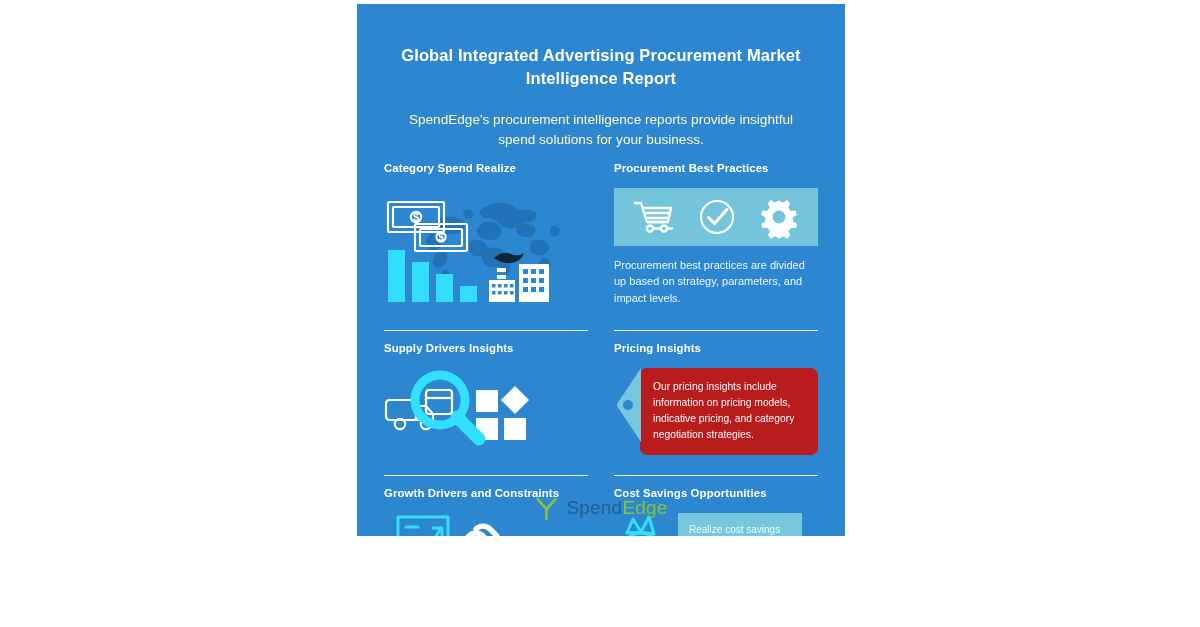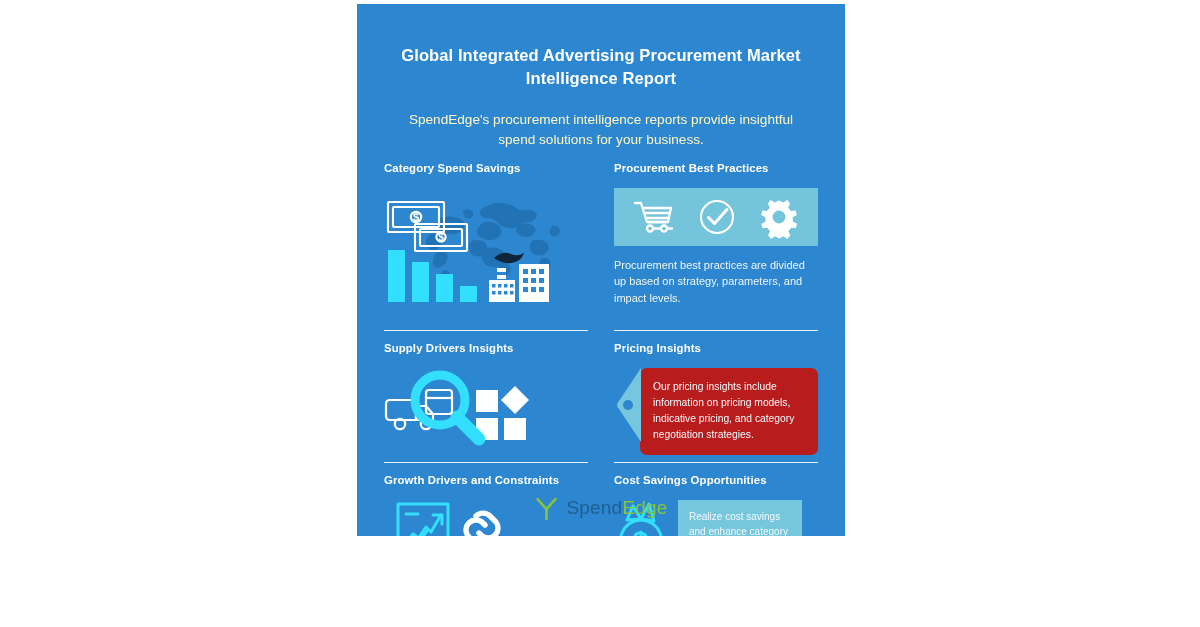--- a/index.html
+++ b/index.html
@@ -38,21 +38,21 @@
   .cell{width:50%;box-sizing:border-box;}
   .cell.left{padding-right:13px;}
   .cell.right{padding-left:13px;}
 
   .sec-title{
     color:#ffffff;font-size:11.4px;font-weight:bold;
     margin:0 0 12px 0;line-height:1.2;letter-spacing:.1px;
   }
   .r1 .cell{height:168px;}
   .r2 .cell{height:132px;}
-  .r3 .cell{height:108px;}
+  .r3 .cell{height:108px;margin-top:13px;}
 
   .divider{
     height:0;border-top:1.6px solid #eaf3fb;
     margin:0 0 11px 0;width:100%;
   }
   .row-wrap{width:100%;display:flex;flex-wrap:wrap;}
 
   .art{position:relative;width:100%;}
 
   
@@ -104,21 +104,21 @@
     <div class="hdr">
       <div class="hdr-title">Global Integrated Advertising Procurement Market Intelligence Report</div>
       <div class="hdr-sub">SpendEdge's procurement intelligence reports provide insightful spend solutions for your business.</div>
     </div>
 
     <div class="grid">
 
       <div class="row-wrap r1">
 
         <div class="cell left">
-          <div class="sec-title">Category Spend Savings</div>
+          <div class="sec-title">Category Spend Realize</div>
           <div class="art">
             <svg width="200" height="118" viewBox="0 0 200 118">
 
               <g fill="#2272b4" opacity="0.95">
                 <path d="M104 18 q6-4 14-3 q9 1 14 5 q4 3 9 2 q6-1 10 2 q3 3 1 6 q-3 4-9 4 q-5 0-8 3 q-4 4-10 3 q-7-1-11-5 q-5-5-11-5 q-5 0-7-4 q-2-5 8-8z"></path>
                 <path d="M136 36 q7-2 12 1 q5 3 3 7 q-2 5-9 5 q-6 0-9-4 q-3-5 3-9z"></path>
                 <path d="M100 34 q9-1 14 3 q5 4 3 9 q-3 6-11 6 q-8 0-12-5 q-4-6 6-13z"></path>
                 <path d="M92 52 q7 0 10 4 q3 5-1 9 q-4 5-10 3 q-6-2-6-8 q0-8 7-8z"></path>
                 <path d="M104 60 q10-2 15 3 q5 5 1 11 q-4 6-12 5 q-8-1-10-8 q-2-8 6-11z"></path>
                 <path d="M118 74 q6 0 8 4 q2 5-2 8 q-5 4-9 0 q-4-5 3-12z"></path>

